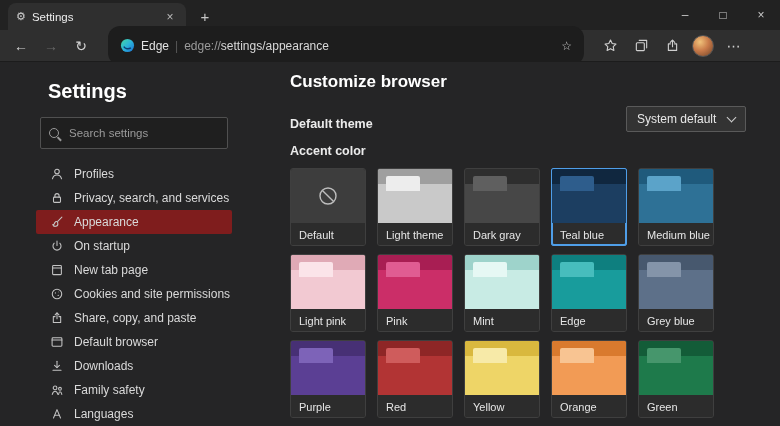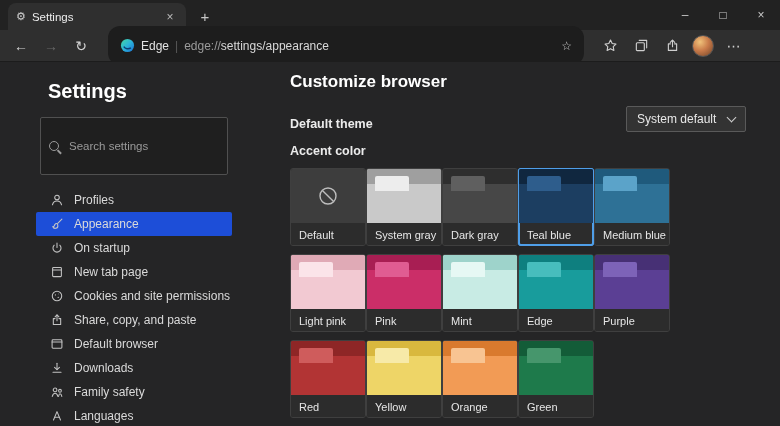--- a/index.html
+++ b/index.html
@@ -42,46 +42,46 @@
           border:1px solid #555;}
   .more-btn{font-size:14px;letter-spacing:1px;}
 
   
   .page{flex:1;display:flex;min-height:0;background:#252526;}
 
   
   .sidebar{width:260px;flex:none;padding-top:18px;}
   .sb-title{font-size:20px;font-weight:bold;margin:0 0 14px 48px;color:#ffffff;}
   .search{margin:0 32px 0 40px;height:24px;background:#1f1f1f;border:1px solid #505050;
-          border-radius:2px;display:flex;align-items:center;gap:8px;padding:16px 8px;cursor:text;}
+          border-radius:2px;display:flex;align-items:center;gap:8px;padding:3px 8px;cursor:text;}
   .mag{width:8px;height:8px;border:1.5px solid #9a9a9a;border-radius:50%;position:relative;flex:none;}
   .mag::after{content:'';position:absolute;width:5px;height:1.5px;background:#9a9a9a;
               transform:rotate(45deg);right:-4px;bottom:-2px;}
   .search-input{background:transparent;border:none;outline:none;color:#dddddd;font-size:11.5px;
                 flex:1;font-family:inherit;min-width:0;}
   .search-input::placeholder{color:#9a9a9a;}
   .nav{margin:13px 28px 0 36px;}
   .nav-item{height:24px;display:flex;align-items:center;gap:10px;padding:0 8px 0 14px;
             font-size:12px;color:#dadada;border-radius:2px;cursor:pointer;white-space:nowrap;}
-  .nav-item.selected{background:#1d4ed8;}
+  .nav-item.selected{background:#7f1d1d;}
   .sb-ic{width:14px;height:14px;flex:none;stroke:#c4c4c4;fill:none;stroke-width:1.2;
          stroke-linecap:round;stroke-linejoin:round;}
 
   
   .main{flex:1;padding:6px 34px 16px 30px;min-width:0;}
   .main-title{font-size:17px;font-weight:bold;margin:4px 0 14px;color:#ffffff;}
   .theme-row{display:flex;align-items:center;justify-content:space-between;margin-bottom:12px;}
   .row-label{font-size:12.5px;font-weight:bold;color:#ececec;margin-top:10px;}
   .dropdown{width:120px;height:26px;background:#333333;border:1px solid #5a5a5a;border-radius:2px;
             display:flex;align-items:center;justify-content:space-between;padding:0 10px;
             font-size:12px;color:#e8e8e8;cursor:pointer;box-sizing:border-box;}
   .chev{width:6px;height:6px;border-right:1.5px solid #cfcfcf;border-bottom:1.5px solid #cfcfcf;
         transform:rotate(45deg);margin-top:-3px;flex:none;}
   .accent-label{font-size:12.5px;font-weight:bold;color:#ececec;margin-bottom:10px;}
-  .grid{display:grid;grid-template-columns:repeat(5,76px);gap:8px 0;}
+  .grid{display:grid;grid-template-columns:repeat(5,76px);gap:8px 11px;}
   .swatch{height:78px;background:#2c2c2c;border:1px solid #3f3f3f;border-radius:3px;
           overflow:hidden;cursor:pointer;box-sizing:border-box;}
   .swatch.selected{outline:2px solid var(--selection,#4f9ee8);outline-offset:-2px;
                    border-color:var(--selection,#4f9ee8);}
   .preview{height:54px;position:relative;}
   .mini-bar{position:absolute;top:0;left:0;right:0;height:15px;}
   .mini-tab{position:absolute;top:7px;left:8px;width:34px;height:15px;border-radius:2px 2px 0 0;}
   .default-icon{position:absolute;inset:0;display:flex;align-items:center;justify-content:center;}
   .swatch-label{height:24px;display:flex;align-items:center;padding:0 8px;font-size:11px;
                 color:#e6e6e6;background:#2c2c2c;white-space:nowrap;overflow:hidden;}
@@ -167,20 +167,27 @@
       </div>
 
       <div class="nav">
         <div class="nav-item">
           <svg class="sb-ic" viewBox="0 0 16 16">
               <circle cx="8" cy="5.2" r="2.6"></circle>
               <path d="M2.8 13.5c.8-3 3-4.3 5.2-4.3s4.4 1.3 5.2 4.3"></path>
             </svg>
           <span>Profiles</span>
         </div>
+        <div class="nav-item">
+          <svg class="sb-ic" viewBox="0 0 16 16">
+              <rect x="4" y="7" width="8" height="6" rx="1"></rect>
+              <path d="M5.6 7V5.4a2.4 2.4 0 0 1 4.8 0V7"></path>
+            </svg>
+          <span>Privacy, search, and services</span>
+        </div>
         <div class="nav-item selected">
           <svg class="sb-ic" viewBox="0 0 16 16">
               <path d="M13.6 2.4l-4.8 4.8"></path>
               <path d="M8.4 7.6c-1.1-.3-2.3.1-2.9 1.1-.4.7-.3 1.4-1 1.9-.4.3-.9.4-1.4.3.5 1.4 2 2.3 3.5 2 1.6-.3 2.6-1.9 2.3-3.5z"></path>
             </svg>
           <span>Appearance</span>
         </div>
         <div class="nav-item">
           <svg class="sb-ic" viewBox="0 0 16 16">
               <path d="M8 2.4v5"></path>
@@ -279,21 +286,21 @@
             </div>
           </div>
           <div class="swatch-label">Default</div>
         </div>
 
         <div class="swatch">
           <div class="preview" style="background: rgb(201, 201, 201);">
             <div class="mini-bar" style="background: rgb(159, 159, 159);"></div>
             <div class="mini-tab" style="background: rgb(237, 237, 237);"></div>
           </div>
-          <div class="swatch-label">System gray</div>
+          <div class="swatch-label">Light theme</div>
         </div>
 
         <div class="swatch">
           <div class="preview" style="background: rgb(71, 71, 71);">
             <div class="mini-bar" style="background: rgb(46, 46, 46);"></div>
             <div class="mini-tab" style="background: rgb(95, 95, 95);"></div>
           </div>
           <div class="swatch-label">Dark gray</div>
         </div>
 
@@ -338,20 +345,27 @@
         </div>
 
         <div class="swatch">
           <div class="preview" style="background: rgb(24, 156, 156);">
             <div class="mini-bar" style="background: rgb(14, 127, 127);"></div>
             <div class="mini-tab" style="background: rgb(71, 189, 189);"></div>
           </div>
           <div class="swatch-label">Edge</div>
         </div>
 
+        <div class="swatch">
+          <div class="preview" style="background: rgb(93, 112, 137);">
+            <div class="mini-bar" style="background: rgb(71, 88, 110);"></div>
+            <div class="mini-tab" style="background: rgb(132, 148, 169);"></div>
+          </div>
+          <div class="swatch-label">Grey blue</div>
+        </div>
 
         <div class="swatch">
           <div class="preview" style="background: rgb(91, 63, 148);">
             <div class="mini-bar" style="background: rgb(71, 48, 117);"></div>
             <div class="mini-tab" style="background: rgb(125, 99, 184);"></div>
           </div>
           <div class="swatch-label">Purple</div>
         </div>
 
         <div class="swatch">

